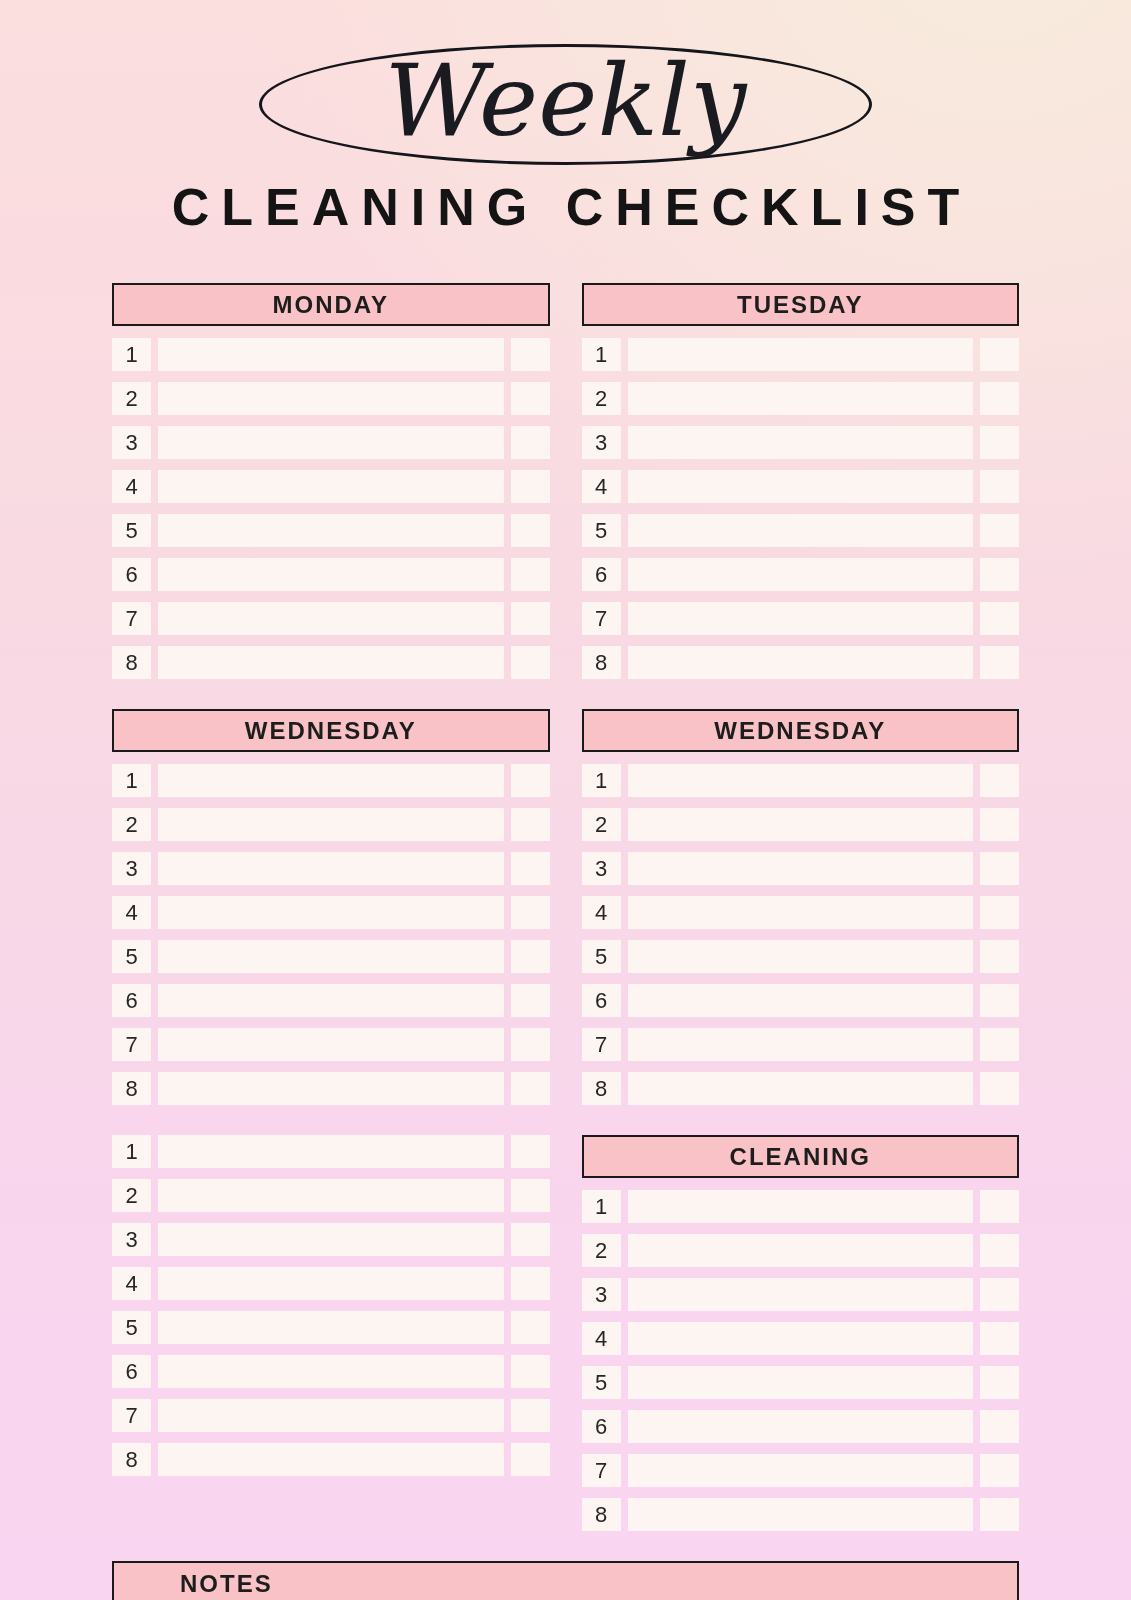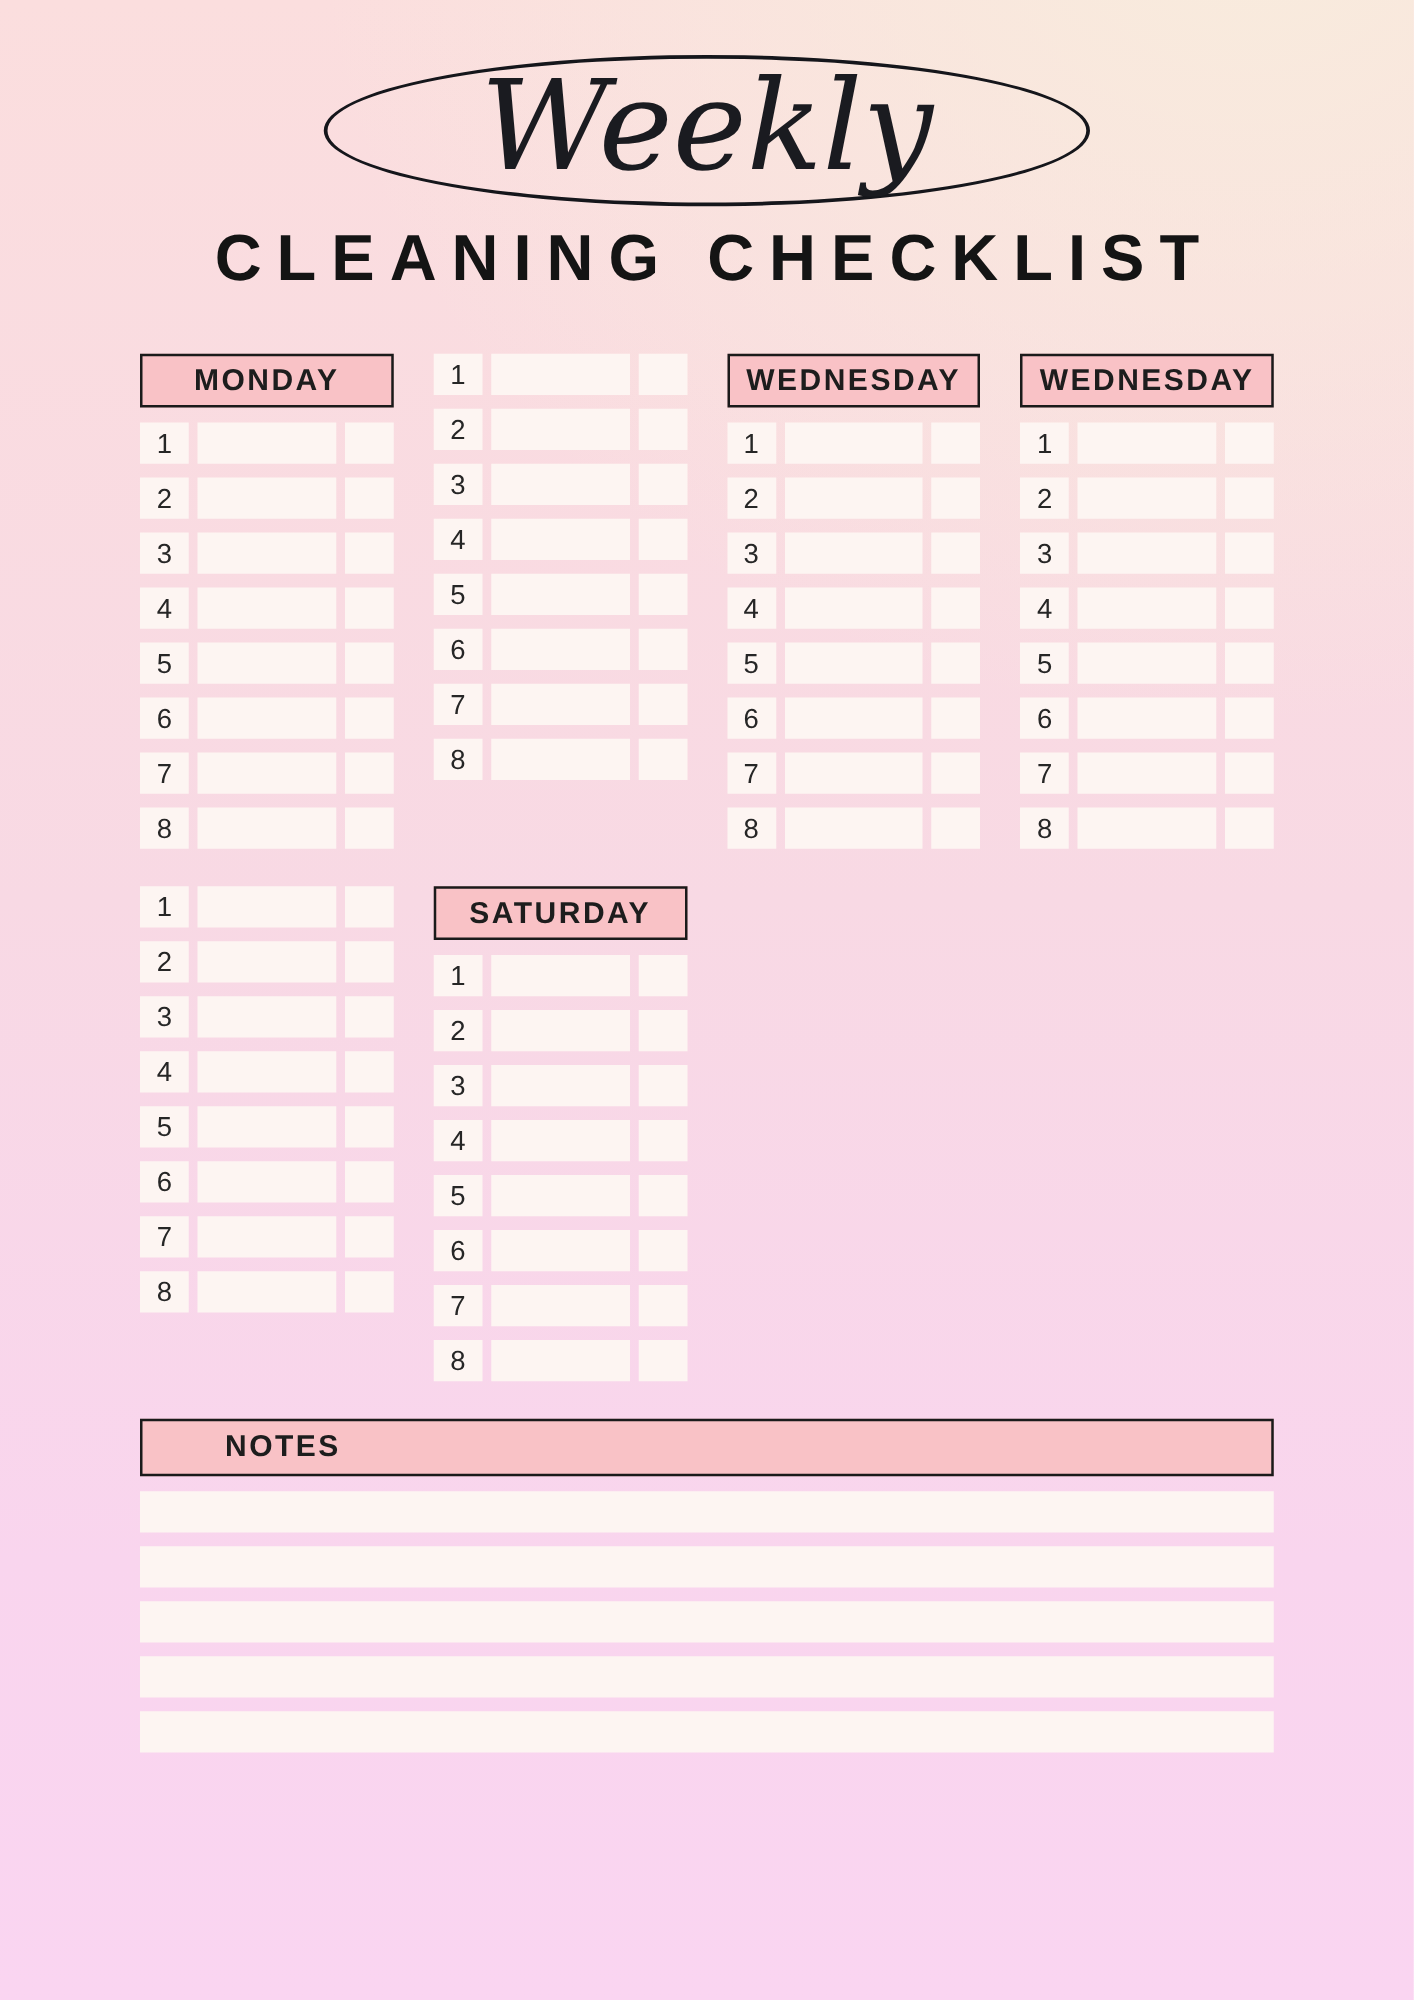--- a/index.html
+++ b/index.html
@@ -57,21 +57,21 @@
     letter-spacing: 12px;
     padding-left: 12px;
     color: #141414;
     white-space: nowrap;
   }
 
   
   .week-grid {
     margin-top: 50px;
     display: grid;
-    grid-template-columns: repeat(4, 1fr);
+    grid-template-columns: repeat(2, 1fr);
     column-gap: 32px;
     row-gap: 30px;
   }
 
   .day-header {
     height: 43px;
     border: 2px solid var(--header-border, #1a1a1a);
     background: var(--header-fill, #f9c2c6);
     display: flex;
     align-items: center;
@@ -183,20 +183,21 @@
             <div class="cell check"></div>
           </div>
           <div class="task-row">
             <div class="cell num">8</div>
             <div class="cell line"></div>
             <div class="cell check"></div>
           </div>
         </div>
     </div>
     <div class="day-panel">
+      <div class="day-header">TUESDAY</div>
       <div class="rows">
           <div class="task-row">
             <div class="cell num">1</div>
             <div class="cell line"></div>
             <div class="cell check"></div>
           </div>
           <div class="task-row">
             <div class="cell num">2</div>
             <div class="cell line"></div>
             <div class="cell check"></div>
@@ -361,21 +362,21 @@
             <div class="cell check"></div>
           </div>
           <div class="task-row">
             <div class="cell num">8</div>
             <div class="cell line"></div>
             <div class="cell check"></div>
           </div>
         </div>
     </div>
     <div class="day-panel">
-      <div class="day-header">SATURDAY</div>
+      <div class="day-header">CLEANING</div>
       <div class="rows">
           <div class="task-row">
             <div class="cell num">1</div>
             <div class="cell line"></div>
             <div class="cell check"></div>
           </div>
           <div class="task-row">
             <div class="cell num">2</div>
             <div class="cell line"></div>
             <div class="cell check"></div>

